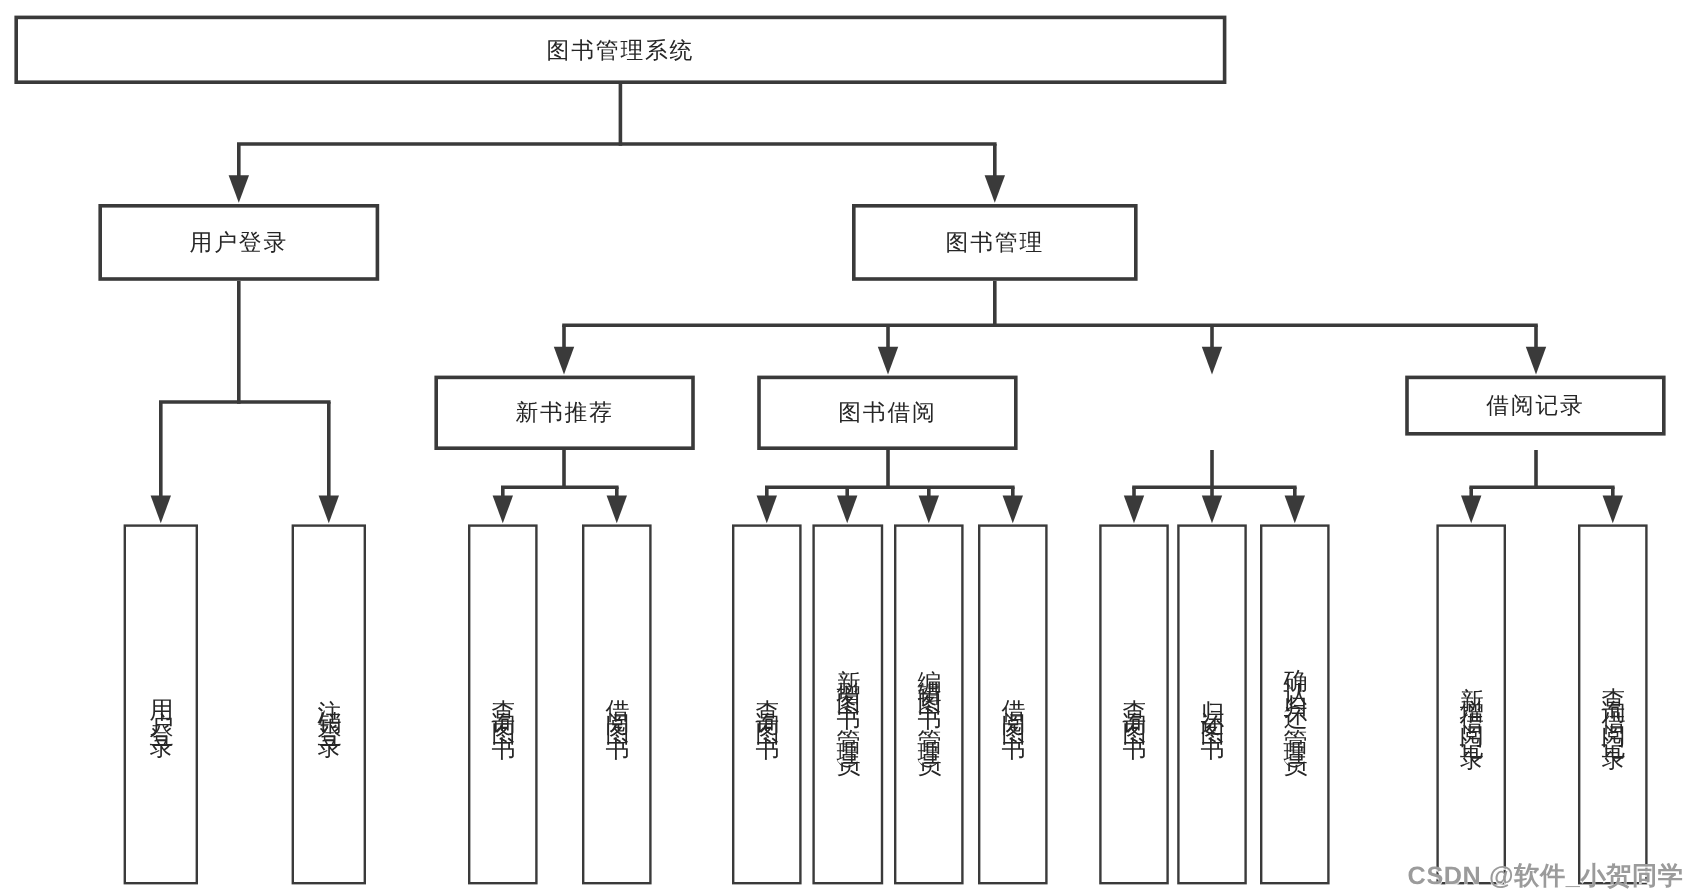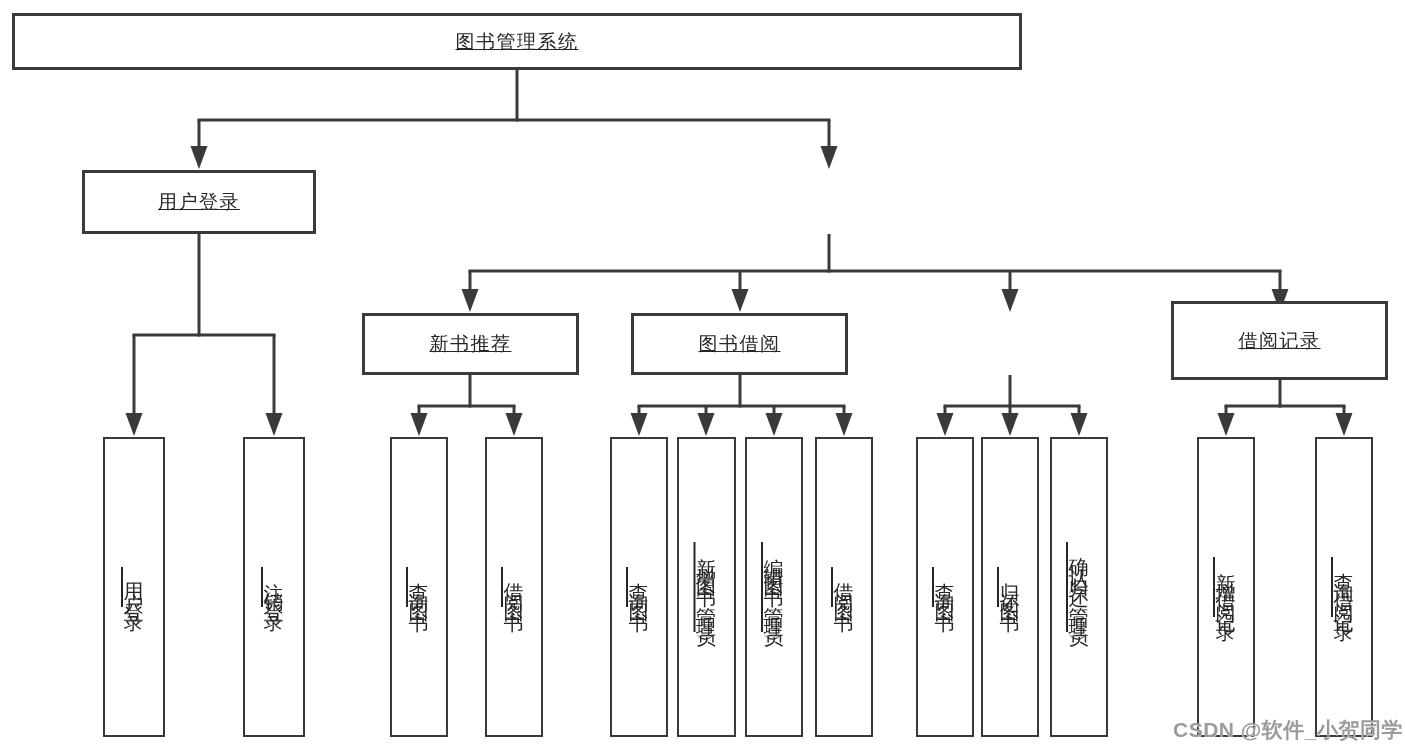--- a/index.html
+++ b/index.html
@@ -21,21 +21,20 @@
   }
   #connectors{position:absolute;left:0;top:0;width:1405px;height:747px;}
   #connectors line{stroke:var(--line-color);stroke-width:3;}
   #connectors polygon{fill:var(--line-color);}
   .hbox,.vbox{
     position:absolute;
     box-sizing:border-box;
     background:#fff;
     display:flex;align-items:center;justify-content:center;
     text-align:center;
-    text-decoration:underline;
   }
   .hbox{
     border:3px solid var(--box-border);
     font-size:19px;
     letter-spacing:1.5px;
   }
   .vbox{
     border:2.5px solid var(--box-border);
     font-size:20px;
     writing-mode:vertical-rl;
@@ -117,24 +116,25 @@
     <line x1="1224.5" y1="406" x2="1345.5" y2="406"></line>
     <line x1="1226" y1="406" x2="1226" y2="418"></line>
     <line x1="1344" y1="406" x2="1344" y2="418"></line>
     <polygon points="1217.5,413 1234.5,413 1226,436"></polygon>
     <polygon points="1335.5,413 1352.5,413 1344,436"></polygon>
   </svg>
 
   <div class="hbox" style="left:12px;top:13px;width:1010px;height:57px">图书管理系统</div>
 
   <div class="hbox" style="left:82px;top:170px;width:234px;height:64px">用户登录</div>
+  <div class="hbox" style="left:710px;top:170px;width:238px;height:64px">图书管理</div>
 
   <div class="hbox" style="left:362px;top:313px;width:217px;height:62px">新书推荐</div>
   <div class="hbox" style="left:631px;top:313px;width:217px;height:62px">图书借阅</div>
-  <div class="hbox" style="left:1171px;top:301px;width:217px;height:79px">借阅记录</div>
+  <div class="hbox" style="left:1171px;top:313px;width:217px;height:50px">借阅记录</div>
 
   <div class="vbox" style="left:103px;top:437px;width:62px;height:300px">用户登录</div>
   <div class="vbox" style="left:243px;top:437px;width:62px;height:300px">注销登录</div>
 
   <div class="vbox" style="left:390px;top:437px;width:58px;height:300px">查询图书</div>
   <div class="vbox" style="left:485px;top:437px;width:58px;height:300px">借阅图书</div>
 
   <div class="vbox" style="left:610px;top:437px;width:58px;height:300px">查询图书</div>
   <div class="vbox" style="left:677px;top:437px;width:59px;height:300px">新增图书（管理员）</div>
   <div class="vbox" style="left:745px;top:437px;width:58px;height:300px">编辑图书（管理员）</div>

